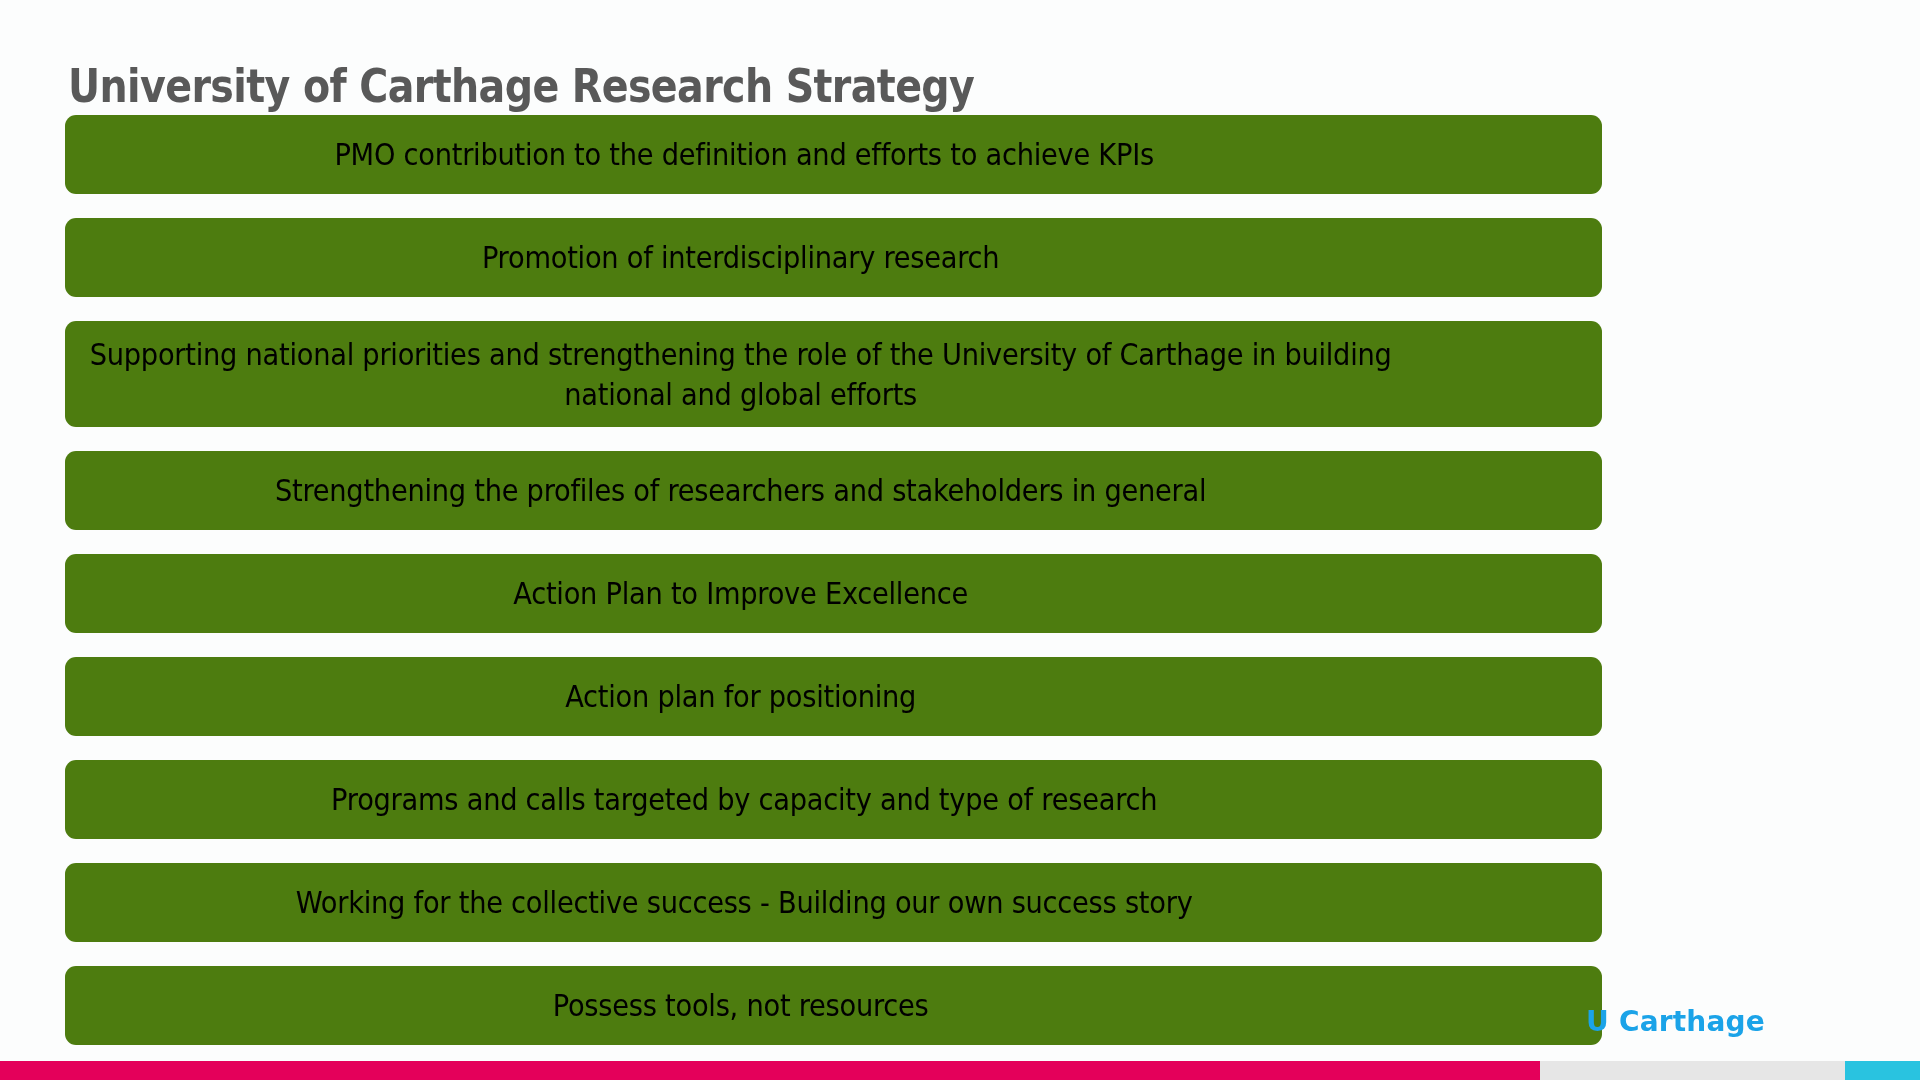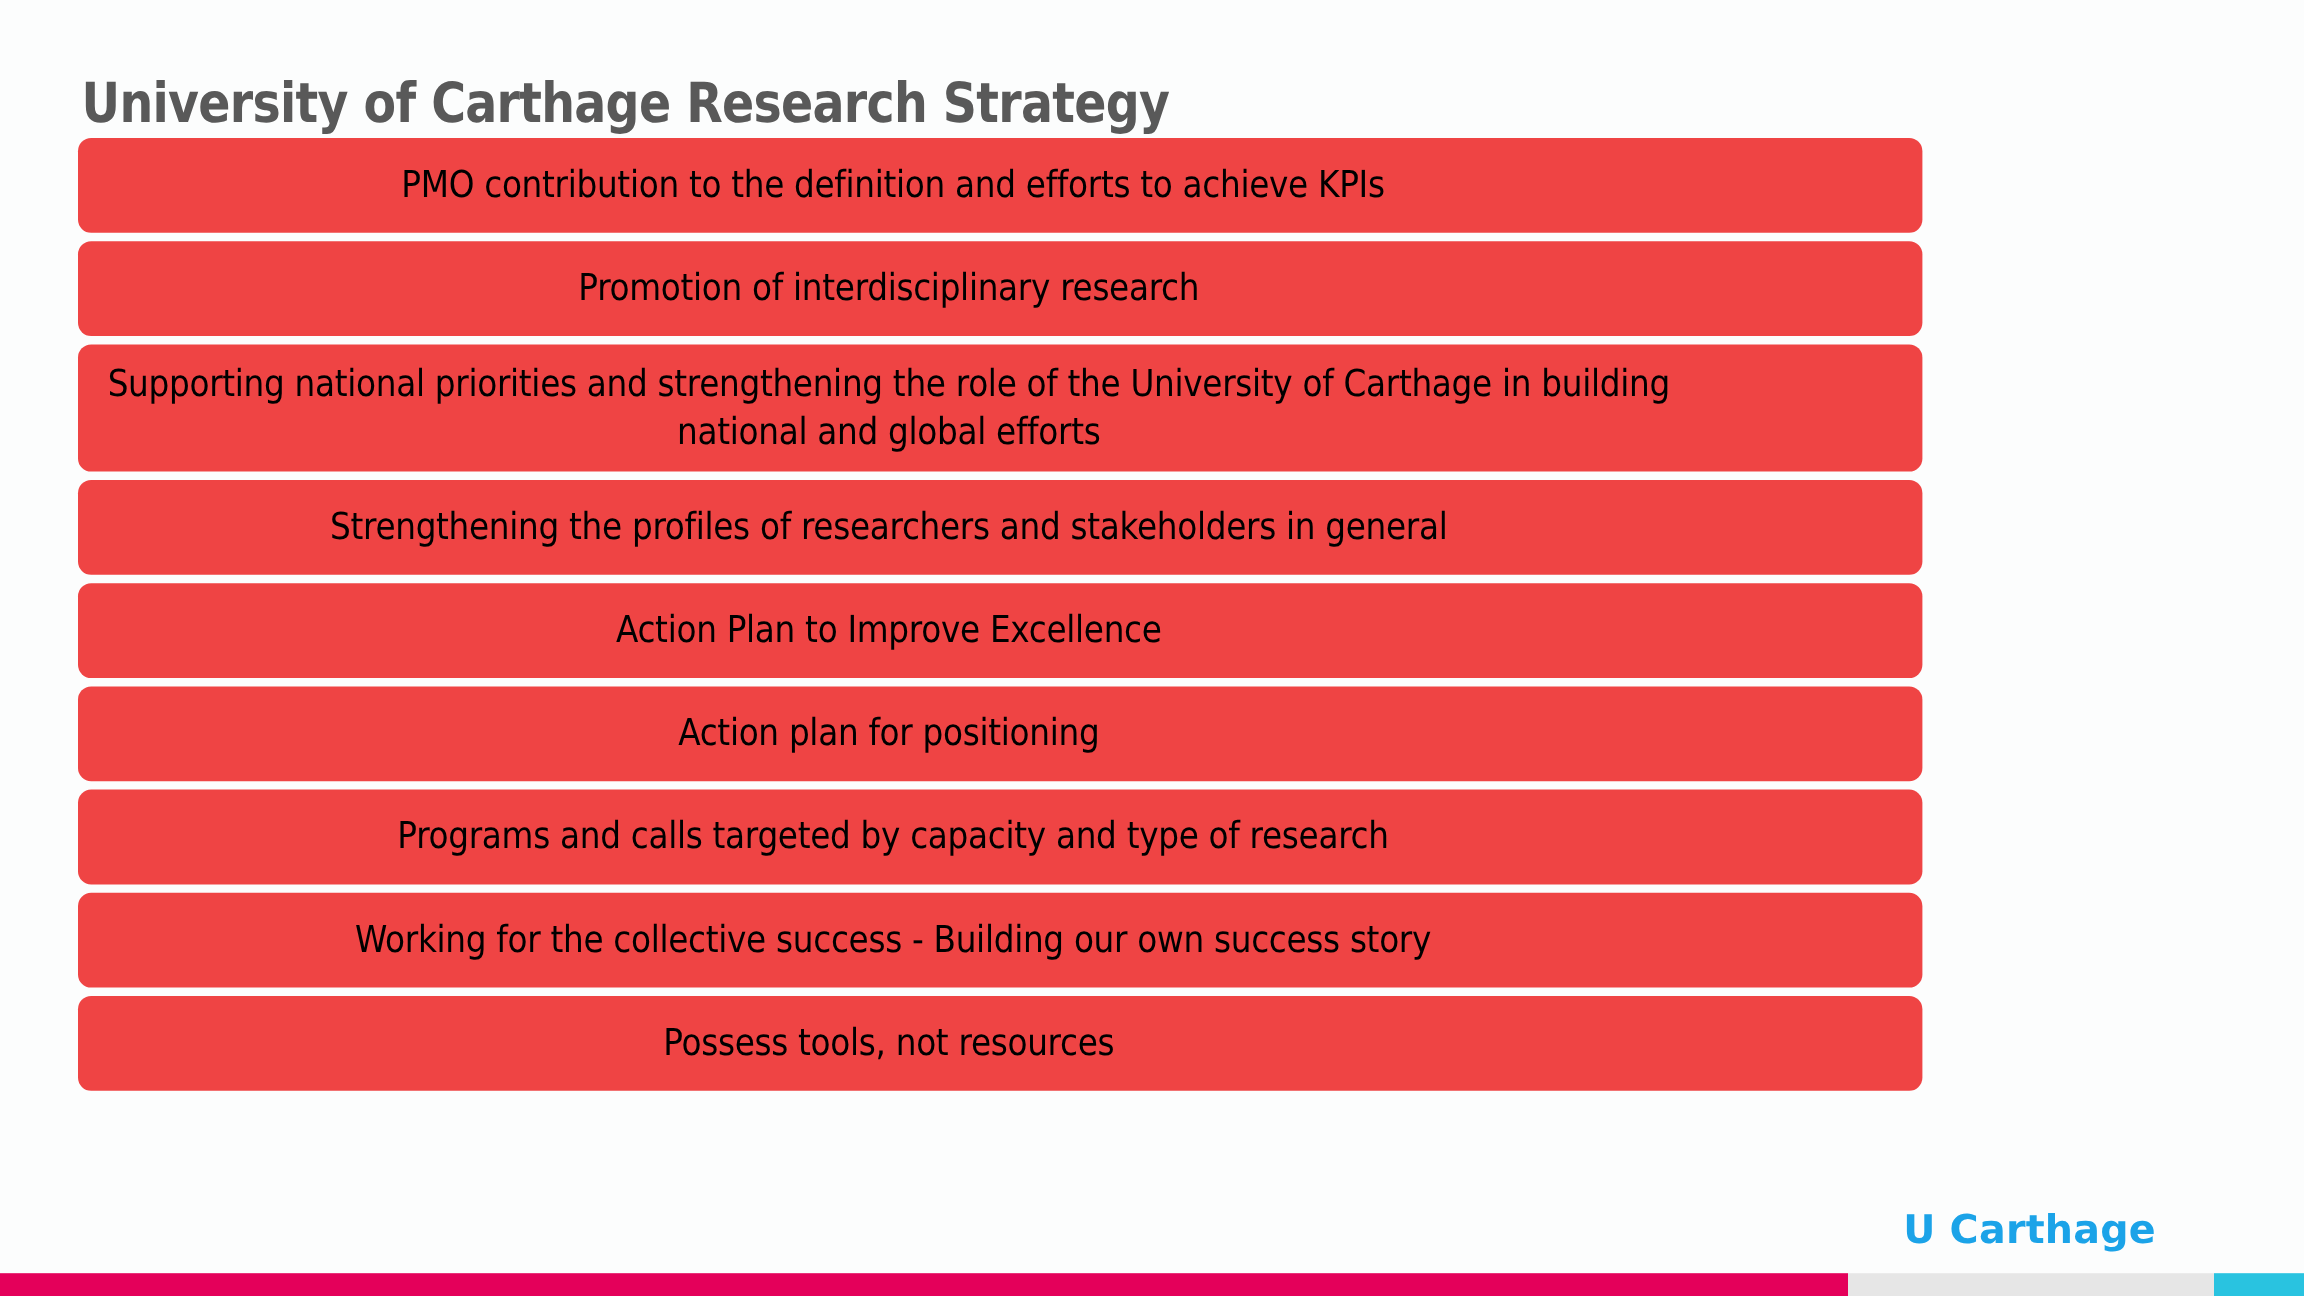--- a/index.html
+++ b/index.html
@@ -45,23 +45,23 @@
   
   #bars-list {
     position: absolute;
     left: 65px;
     top: 115px;
     width: 1537px;
   }
 
   .bar-row {
     position: relative;
-    background: #ef4444;
+    background: #4d7c0f;
     border-radius: 11px;
-    margin-bottom: 7px;
+    margin-bottom: 24px;
     box-sizing: border-box;
     display: flex;
     align-items: center;
     padding-left: 13px;
     padding-right: 18px;
   }
 
   .bar-row.h1 { height: 79px; }
   .bar-row.h2 { height: 106px; }
 
@@ -78,21 +78,21 @@
 
   .bar-row.indent .bar-text { padding-left: 8px; }
 
   
   #brand-logo {
     position: absolute;
     left: 1586px;
     top: 1005px;
     font-family: "DejaVu Sans", "Liberation Sans", sans-serif;
     font-weight: bold;
-    font-size: 33px;
+    font-size: 28px;
     color: #1BA3E8;
     letter-spacing: 0.2px;
     white-space: nowrap;
   }
 
   
   #footer-band {
     position: absolute;
     left: 0;
     bottom: 0;

